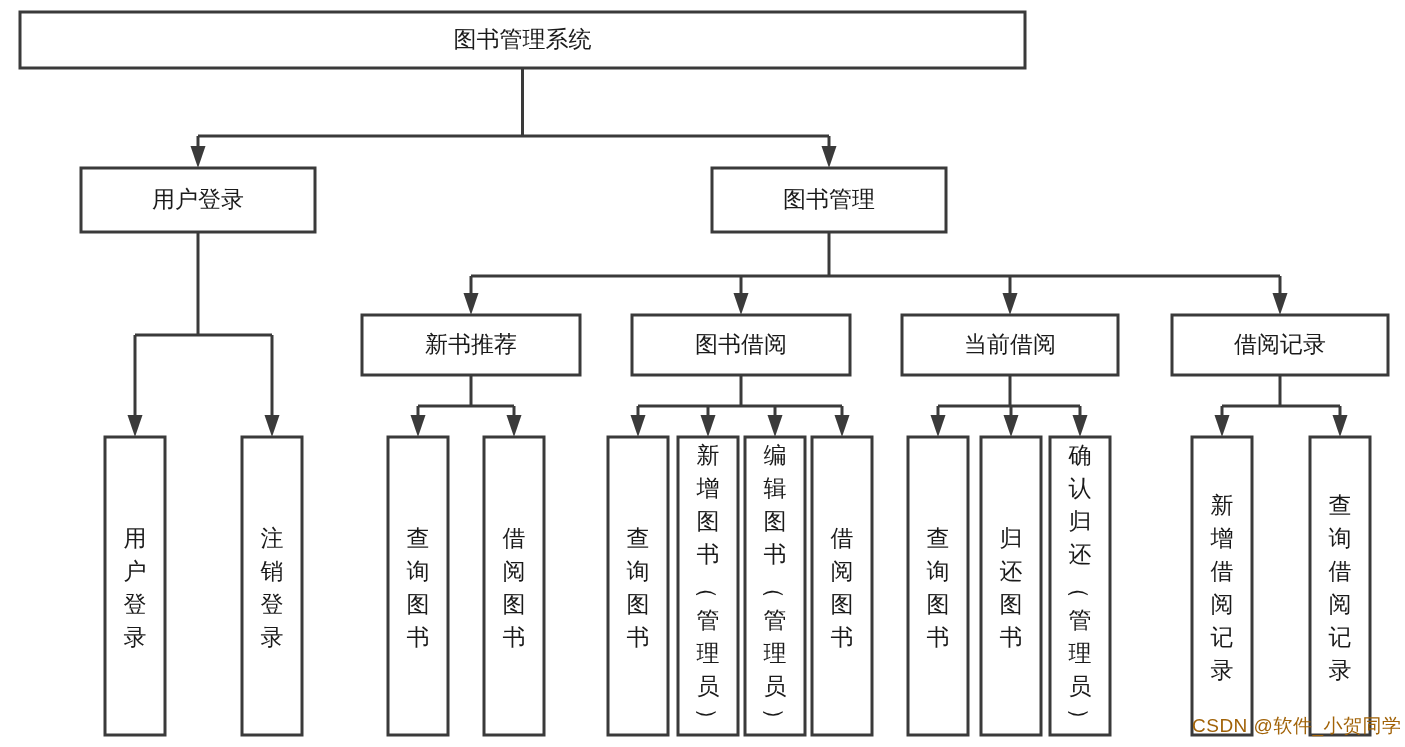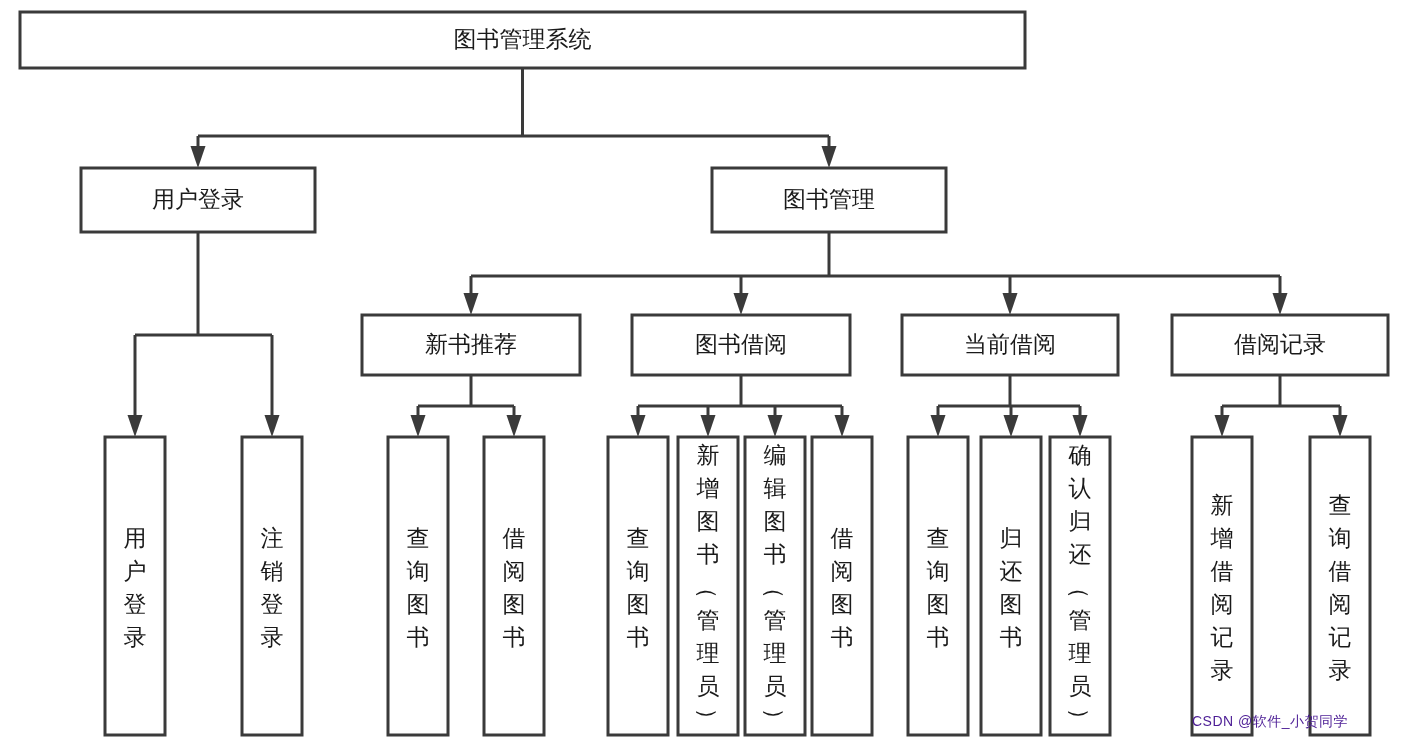--- a/index.html
+++ b/index.html
@@ -17,21 +17,21 @@
     font-family:"Liberation Sans","DejaVu Sans",sans-serif;
     font-size:23px;fill:#1a1a1a;text-anchor:middle;dominant-baseline:middle;
   }
   .node-label-v{
     font-family:"Liberation Sans","DejaVu Sans",sans-serif;
     font-size:23px;fill:#1a1a1a;text-anchor:middle;
   }
   .watermark{
     position:absolute;
     font-family:"Liberation Sans","DejaVu Sans",sans-serif;
-    font-size:14px;color:#4c1d95;white-space:nowrap;
+    font-size:19px;color:#a16207;white-space:nowrap;
     left:1192px;top:713px;letter-spacing:0.5px;
   }
 </style>
 </head>
 <body>
 
 <div id="stage">
   <svg id="diagram" viewBox="0 0 1405 747">
     <g id="edges-layer">
         <g>

